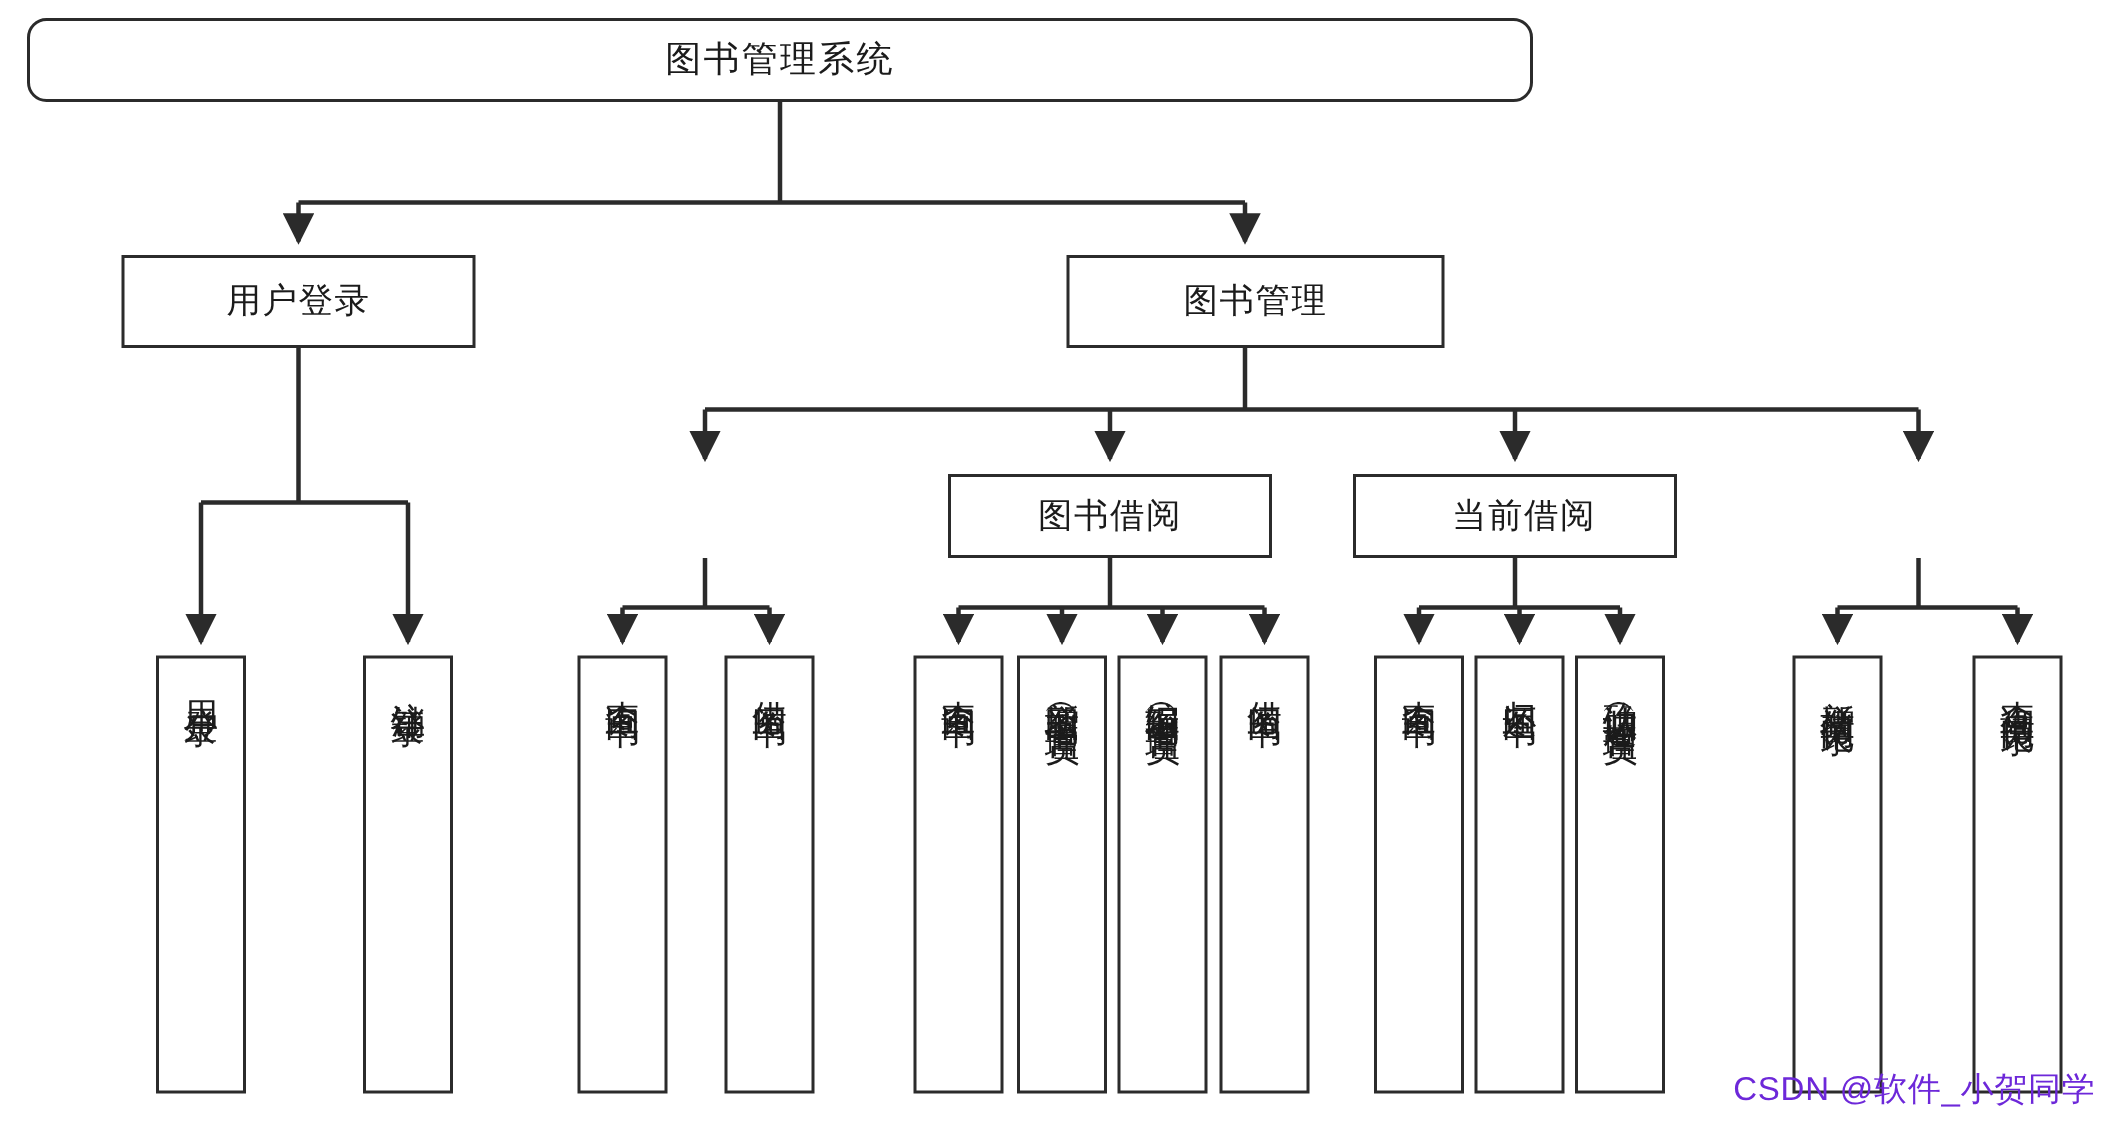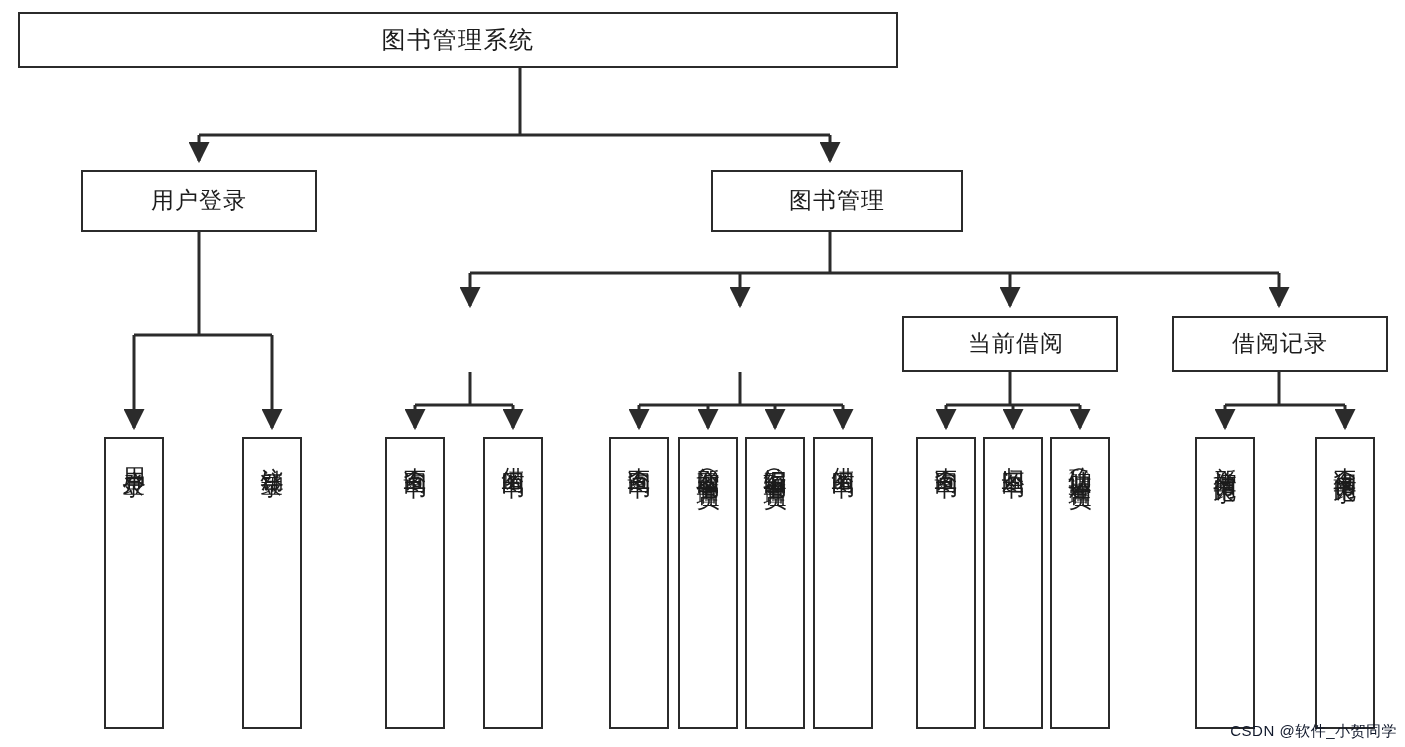--- a/index.html
+++ b/index.html
@@ -63,22 +63,22 @@
     text-orientation: upright;
     font-size: 23px;
     letter-spacing: 3px;
     line-height: 1;
     white-space: nowrap;
   }
   .watermark {
     position: absolute;
     right: 8px;
     bottom: 6px;
-    font-size: 15px;
-    color: #0f172a;
+    font-size: 22px;
+    color: #6d28d9;
     letter-spacing: 0.5px;
     z-index: 3;
     white-space: nowrap;
     pointer-events: none;
   }
 </style>
 </head>
 <body>
 
 <div id="canvas">
@@ -126,37 +126,37 @@
       <path d="M 1013 405 L 1013 428" marker-end="url(#arrow)"></path>
       <path d="M 1080 405 L 1080 428" marker-end="url(#arrow)"></path>
 
       <path d="M 1279 372 L 1279 405"></path>
       <path d="M 1225 405 L 1345 405"></path>
       <path d="M 1225 405 L 1225 428" marker-end="url(#arrow)"></path>
       <path d="M 1345 405 L 1345 428" marker-end="url(#arrow)"></path>
     </g>
   </svg>
 
-  <div class="node root h" style="left:18px; top:12px; width:880px; height:56px;">
+  <div class="node root h" style="left:18px; top:12px; width:1004px; height:56px;border-radius:13px;">
     <span class="lbl">图书管理系统</span>
   </div>
 
   <div class="node h" style="left:81px; top:170px; width:236px; height:62px;">
     <span class="lbl">用户登录</span>
   </div>
   <div class="node h" style="left:711px; top:170px; width:252px; height:62px;">
     <span class="lbl">图书管理</span>
   </div>
 
+  <div class="node h" style="left:632px; top:316px; width:216px; height:56px;">
+    <span class="lbl">图书借阅</span>
+  </div>
   <div class="node h" style="left:902px; top:316px; width:216px; height:56px;padding-left:12px;">
     <span class="lbl">当前借阅</span>
   </div>
-  <div class="node h" style="left:1172px; top:316px; width:216px; height:56px;">
-    <span class="lbl">借阅记录</span>
-  </div>
 
   <div class="node v" style="left:104px; top:437px; width:60px; height:292px;">
     <span class="lbl">用户登录</span>
   </div>
   <div class="node v" style="left:242px; top:437px; width:60px; height:292px;">
     <span class="lbl">注销登录</span>
   </div>
 
   <div class="node v" style="left:385px; top:437px; width:60px; height:292px;">
     <span class="lbl">查询图书</span>

